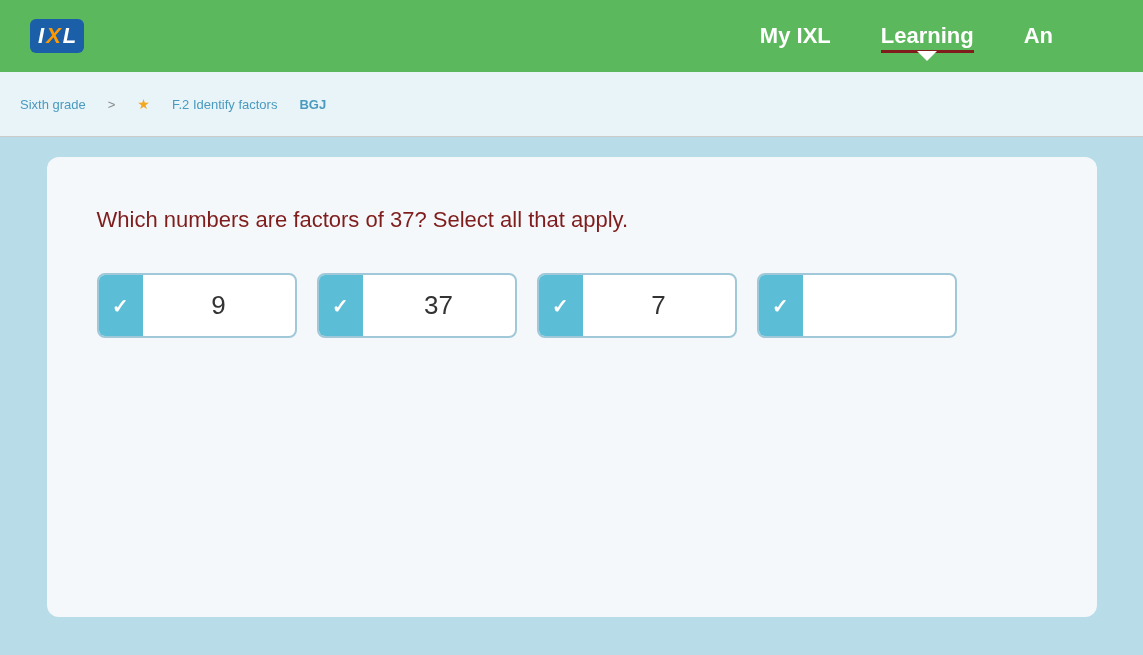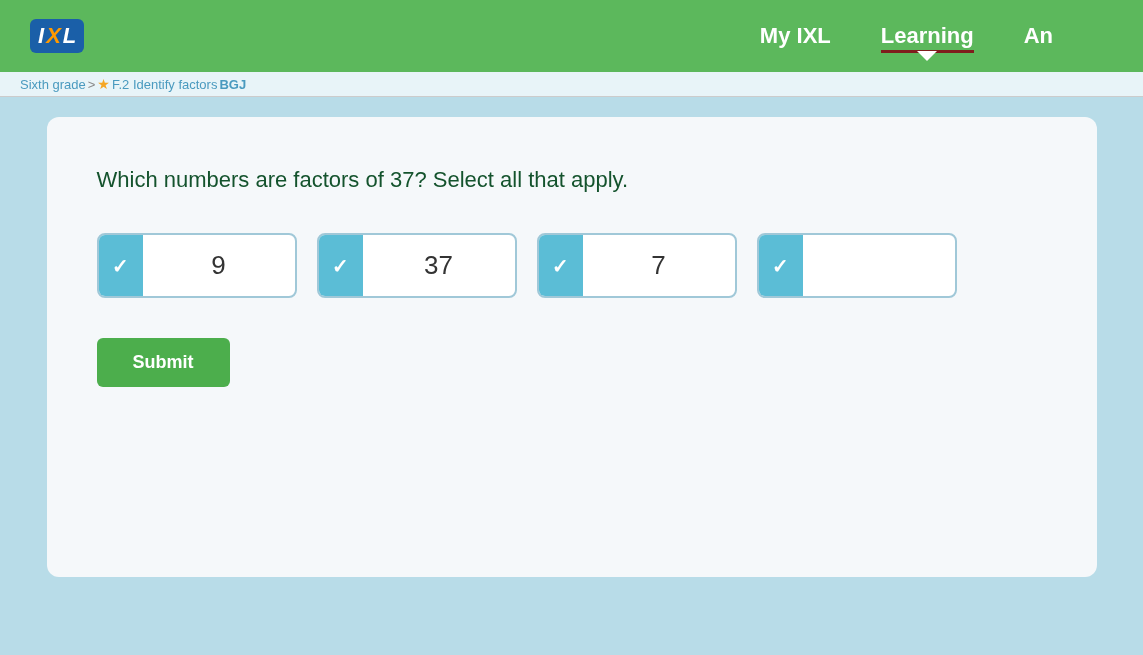--- a/index.html
+++ b/index.html
@@ -74,24 +74,24 @@
 
     .nav-item.active {
       color: #fff;
       border-bottom: 3px solid #7f1d1d;
       padding-bottom: 2px;
     }
 
     
     .breadcrumb-bar {
       background: #e8f4f8;
-      padding: 4px 20px;
-      display: flex;
-      align-items: center;
-      gap: 2px;
+      padding: 24px 20px;
+      display: flex;
+      align-items: center;
+      gap: 22px;
       font-size: 13px;
       color: #555;
       border-bottom: 1px solid #ccc;
     }
 
     .breadcrumb-link {
       color: #4a9abf;
       cursor: pointer;
       text-decoration: none;
     }
@@ -122,21 +122,21 @@
       background: #f5f8fa;
       border-radius: 12px;
       padding: 50px 50px 60px 50px;
       max-width: 1050px;
       margin: 0 auto;
       min-height: 460px;
     }
 
     .question-text {
       font-size: 22px;
-      color: #14532d;
+      color: #7f1d1d;
       margin-bottom: 40px;
       font-weight: 400;
     }
 
     
     .options-row {
       display: flex;
       gap: 20px;
       margin-bottom: 40px;
     }
@@ -261,16 +261,15 @@
         <div class="option-check">✓</div>
         <div class="option-value">7</div>
       </div>
 
       <div class="option-box">
         <div class="option-check">✓</div>
       </div>
 
     </div>
 
-    <button class="submit-btn">Submit</button>
 
   </div>
 </main>
 
 </body></html>

